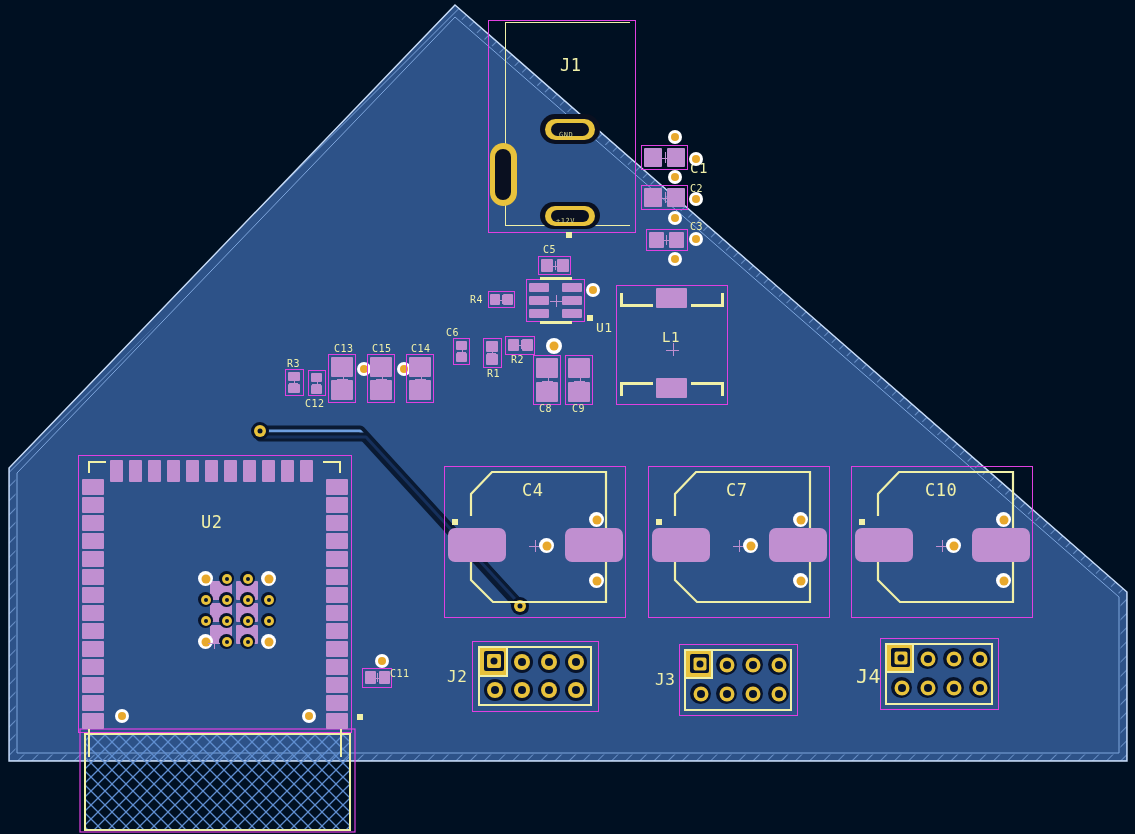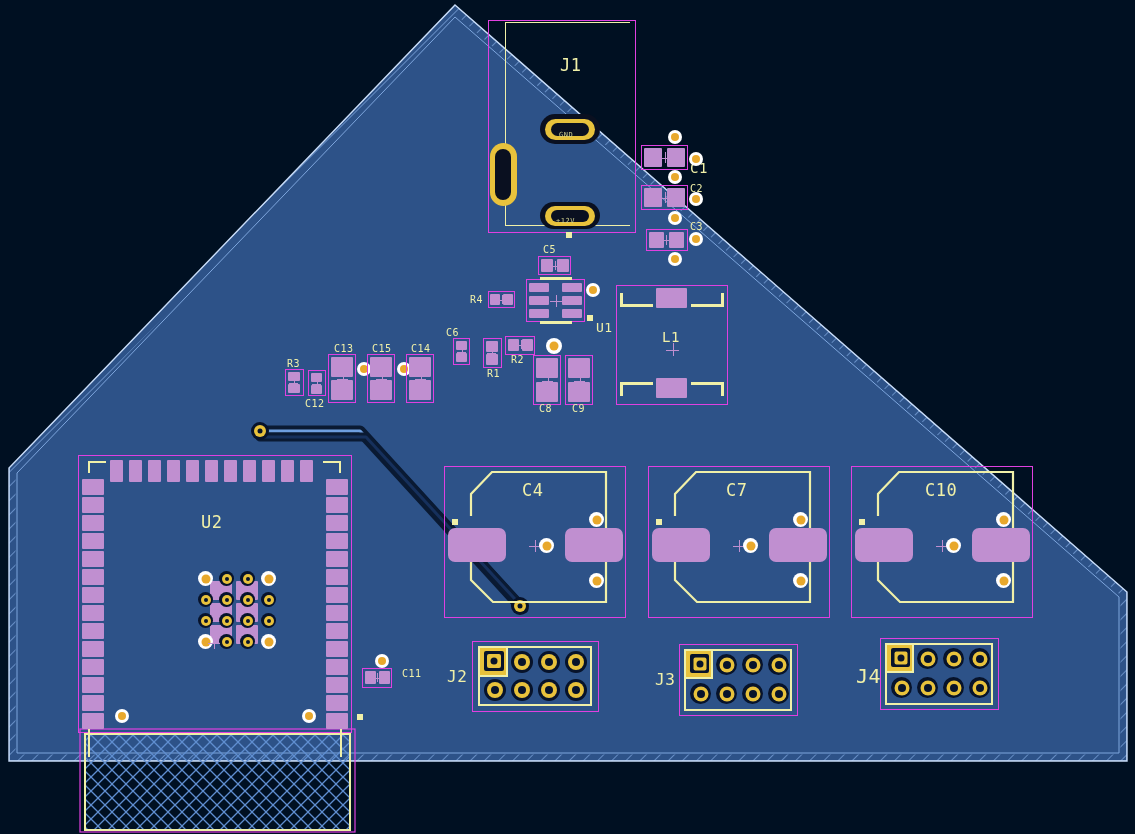--- a/index.html
+++ b/index.html
@@ -371,21 +371,21 @@
       <b style="width:5px;height:5px;"></b>
     </div>
 
   <div class="via" style="left:375px;top:654px;width:14px;height:14px;">
       <i style="width:8px;height:8px;"></i>
     </div>
   <div class="court" style="left:362px;top:668px;width:30px;height:20px;"></div>
   <div class="pad" style="left:365px;top:671px;width:11px;height:13px;"></div>
   <div class="pad" style="left:379px;top:671px;width:11px;height:13px;"></div>
   <div class="cross" style="left:372px;top:673px;width:9px;height:9px;"></div>
-  <div class="lbl" style="left:402px;top:668px;font-size:10px;">C11</div>
+  <div class="lbl" style="left:390px;top:668px;font-size:10px;">C11</div>
   <div class="marker" style="left:357px;top:714px;width:6px;height:6px;"></div>
 
   <div class="court" style="left:444px;top:466px;width:182px;height:152px;"></div>
   <svg width="1135" height="834" style="pointer-events:none;">
     <polyline points="471,516 471,494 492,472 606,472 606,602 493,602 471,580 471,558" fill="none" stroke="#f0f0a8" stroke-width="2.2"></polyline>
     <polyline points="675,516 675,494 696,472 810,472 810,602 697,602 675,580 675,558" fill="none" stroke="#f0f0a8" stroke-width="2.2"></polyline>
     <polyline points="878,516 878,494 899,472 1013,472 1013,602 900,602 878,580 878,558" fill="none" stroke="#f0f0a8" stroke-width="2.2"></polyline>
   </svg>
   <div class="lbl" style="left:522px;top:480px;font-size:17px;">C4</div>
   <div class="padr" style="left:448px;top:528px;width:58px;height:34px;"></div>

